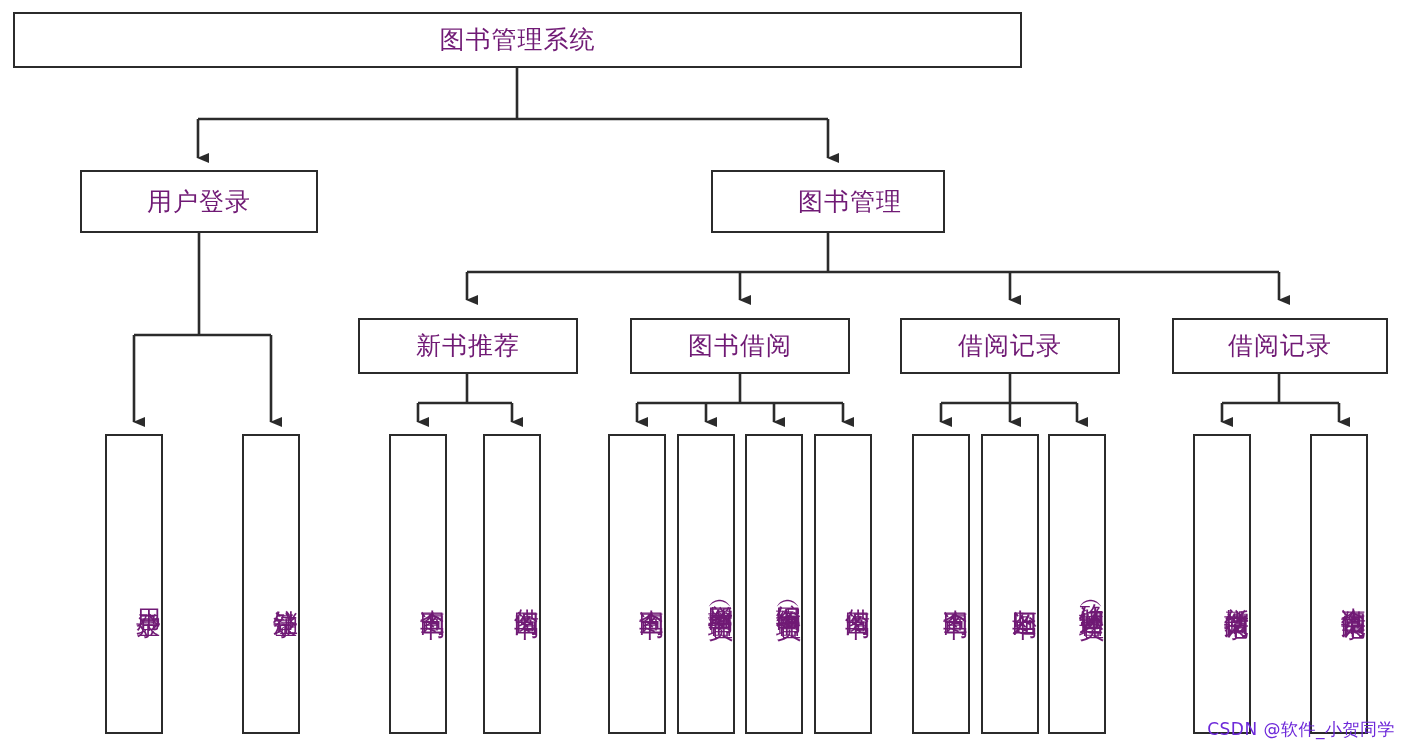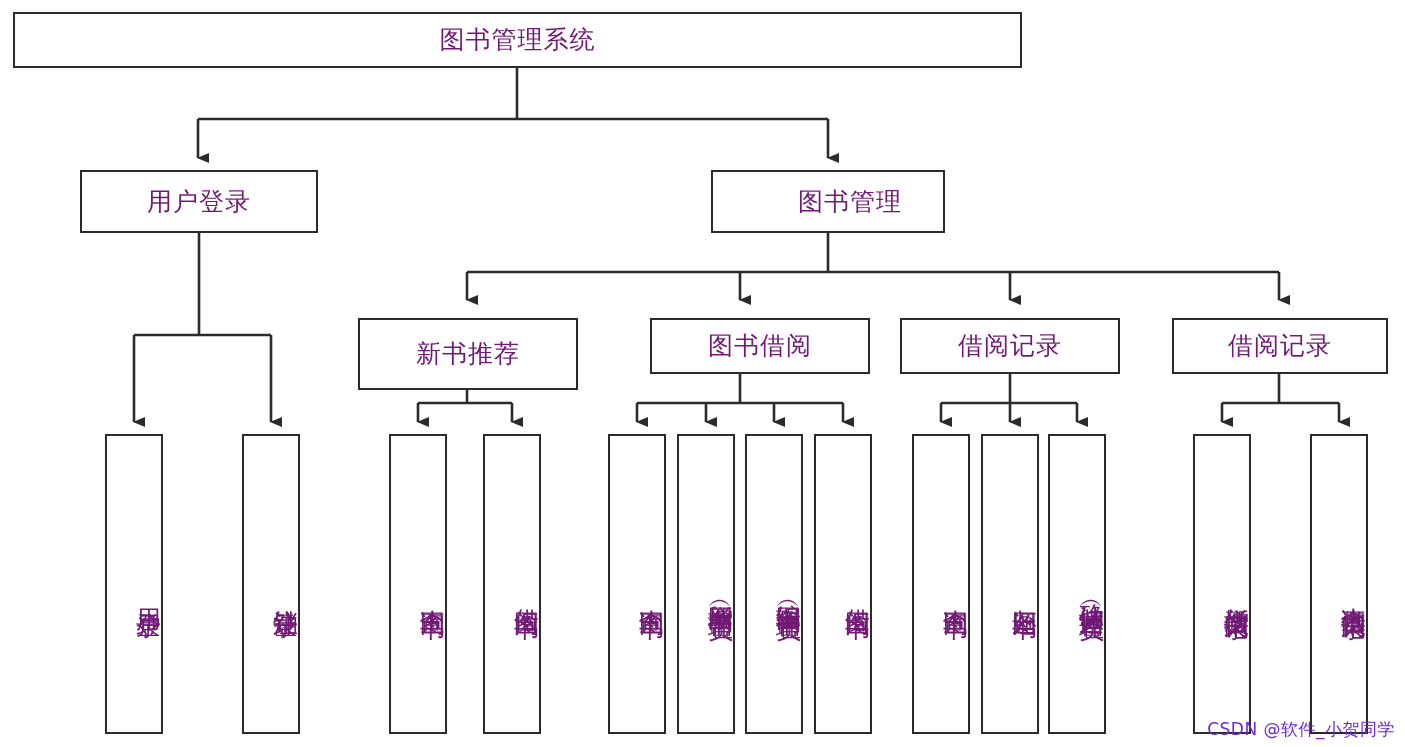--- a/index.html
+++ b/index.html
@@ -125,24 +125,24 @@
     <span>图书管理系统</span>
   </div>
 
   <div class="node horiz" style="left:80px; top:170px; width:238px; height:63px;">
     <span>用户登录</span>
   </div>
   <div class="node horiz" style="left:711px; top:170px; width:234px; height:63px;padding-left:44px;">
     <span>图书管理</span>
   </div>
 
-  <div class="node horiz" style="left:358px; top:318px; width:220px; height:72px;">
+  <div class="node horiz" style="left:358px; top:318px; width:220px; height:56px;">
     <span>新书推荐</span>
   </div>
-  <div class="node horiz" style="left:630px; top:318px; width:220px; height:56px;margin-left:20px;">
+  <div class="node horiz" style="left:630px; top:318px; width:220px; height:56px;">
     <span>图书借阅</span>
   </div>
   <div class="node horiz" style="left:900px; top:318px; width:220px; height:56px;">
     <span>借阅记录</span>
   </div>
   <div class="node horiz" style="left:1172px; top:318px; width:216px; height:56px;">
     <span>借阅记录</span>
   </div>
 
   <div class="node vert" style="left:105px; top:434px; width:58px; height:300px;">

